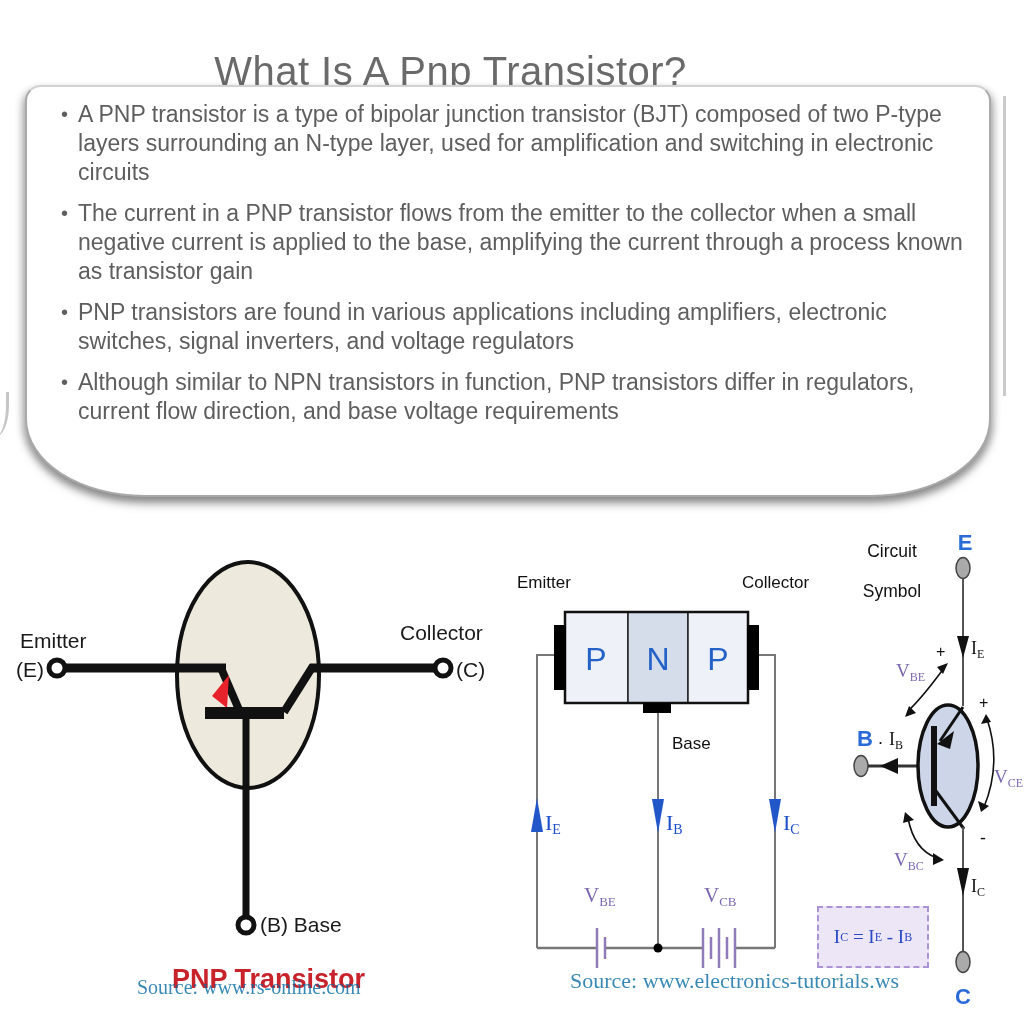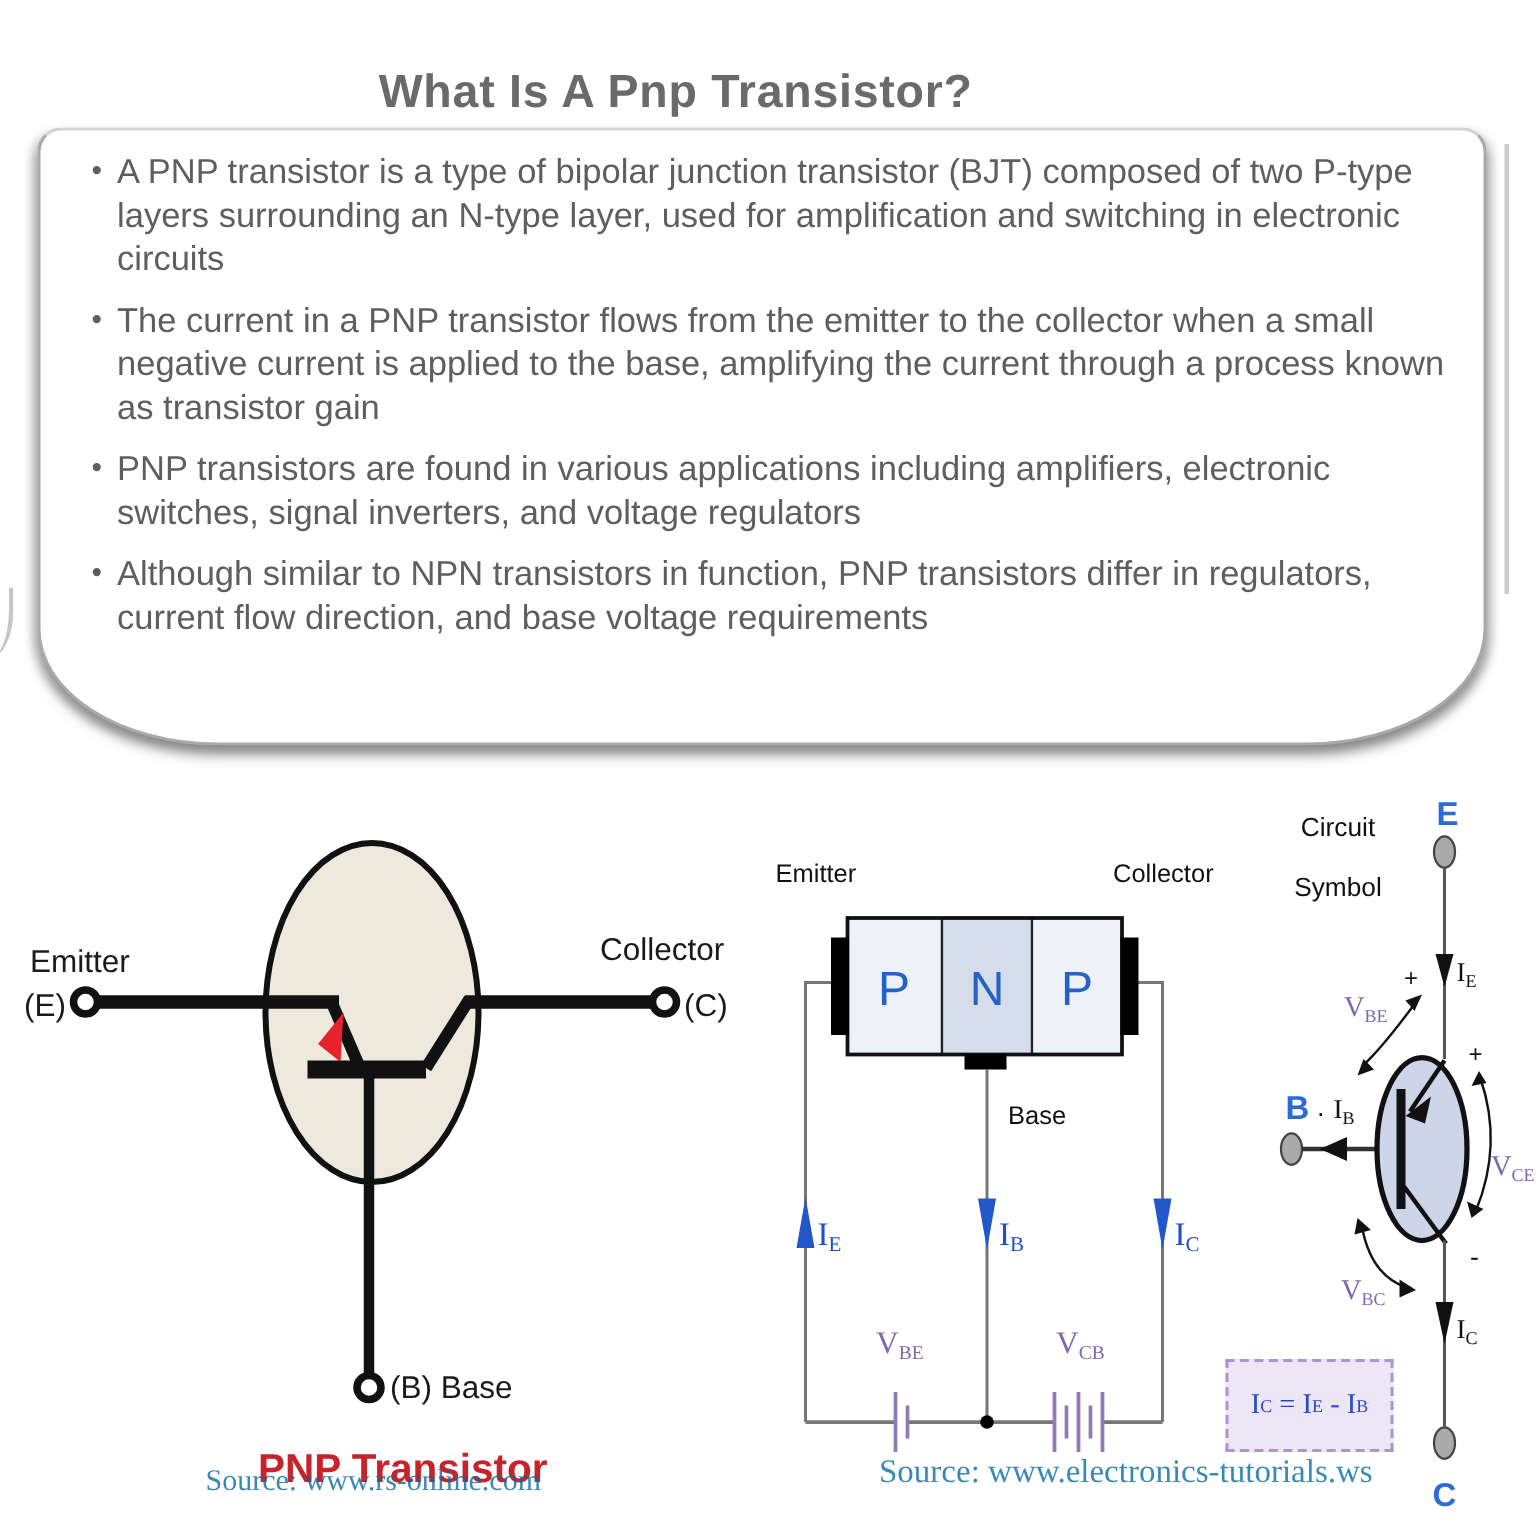--- a/index.html
+++ b/index.html
@@ -1,20 +1,20 @@
 <!DOCTYPE html>
 <html><head>
 <meta charset="utf-8">
 <style>
   html,body{margin:0;padding:0;background:#ffffff;}
   #page{position:relative;width:1024px;height:1024px;background:#fff;overflow:hidden;
         font-family:"Liberation Sans",sans-serif;}
   
   #main-title{position:absolute;left:0;top:22px;width:901px;text-align:center;
-    font-size:31px;font-weight:700;color:#6a6a6a;letter-spacing:.5px;}
+    font-size:40px;font-weight:400;color:#6a6a6a;letter-spacing:.5px;}
   
   #info-box{position:absolute;left:25px;top:85px;width:966px;height:412px;background:#fff;
     border:2px solid #a9a9a9;border-top-color:#d2d2d2;
     border-radius:16px 16px 120px 120px / 16px 16px 78px 78px;
     box-shadow:0 7px 8px rgba(85,85,85,.5), -4px 3px 6px rgba(120,120,120,.28),
                4px 3px 6px rgba(120,120,120,.28);
     padding:13px 26px 0 34px;box-sizing:border-box;}
   #info-box ul{list-style:none;margin:0;padding:0;}
   #info-box li{display:flex;gap:10px;margin-bottom:12px;
     font-size:23px;line-height:1.26;color:#5e5e5e;}
@@ -34,21 +34,21 @@
   
   #formula-box{position:absolute;left:817px;top:906px;width:112px;height:62px;
     border:2px dashed #ab93d6;background:#ece6f6;box-sizing:border-box;z-index:2;
     display:flex;align-items:center;justify-content:center;
     font-family:"Liberation Serif",serif;font-size:19px;color:#2947c8;}
   #formula-box sub{font-size:12px;}
   
   .watermark{position:absolute;z-index:3;color:#0369a1;opacity:.78;white-space:nowrap;
     font-family:Liberation Serif, serif;}
   #wm-left{left:137px;top:976px;font-size:20px;}
-  #wm-right{left:586px;top:968px;font-size:22px;}
+  #wm-right{left:570px;top:968px;font-size:22px;}
 </style>
 </head>
 <body>
 
 <div id="page">
 
   <h1 id="main-title">What Is A Pnp Transistor?</h1>
 
   <div id="info-box">
     <ul>

